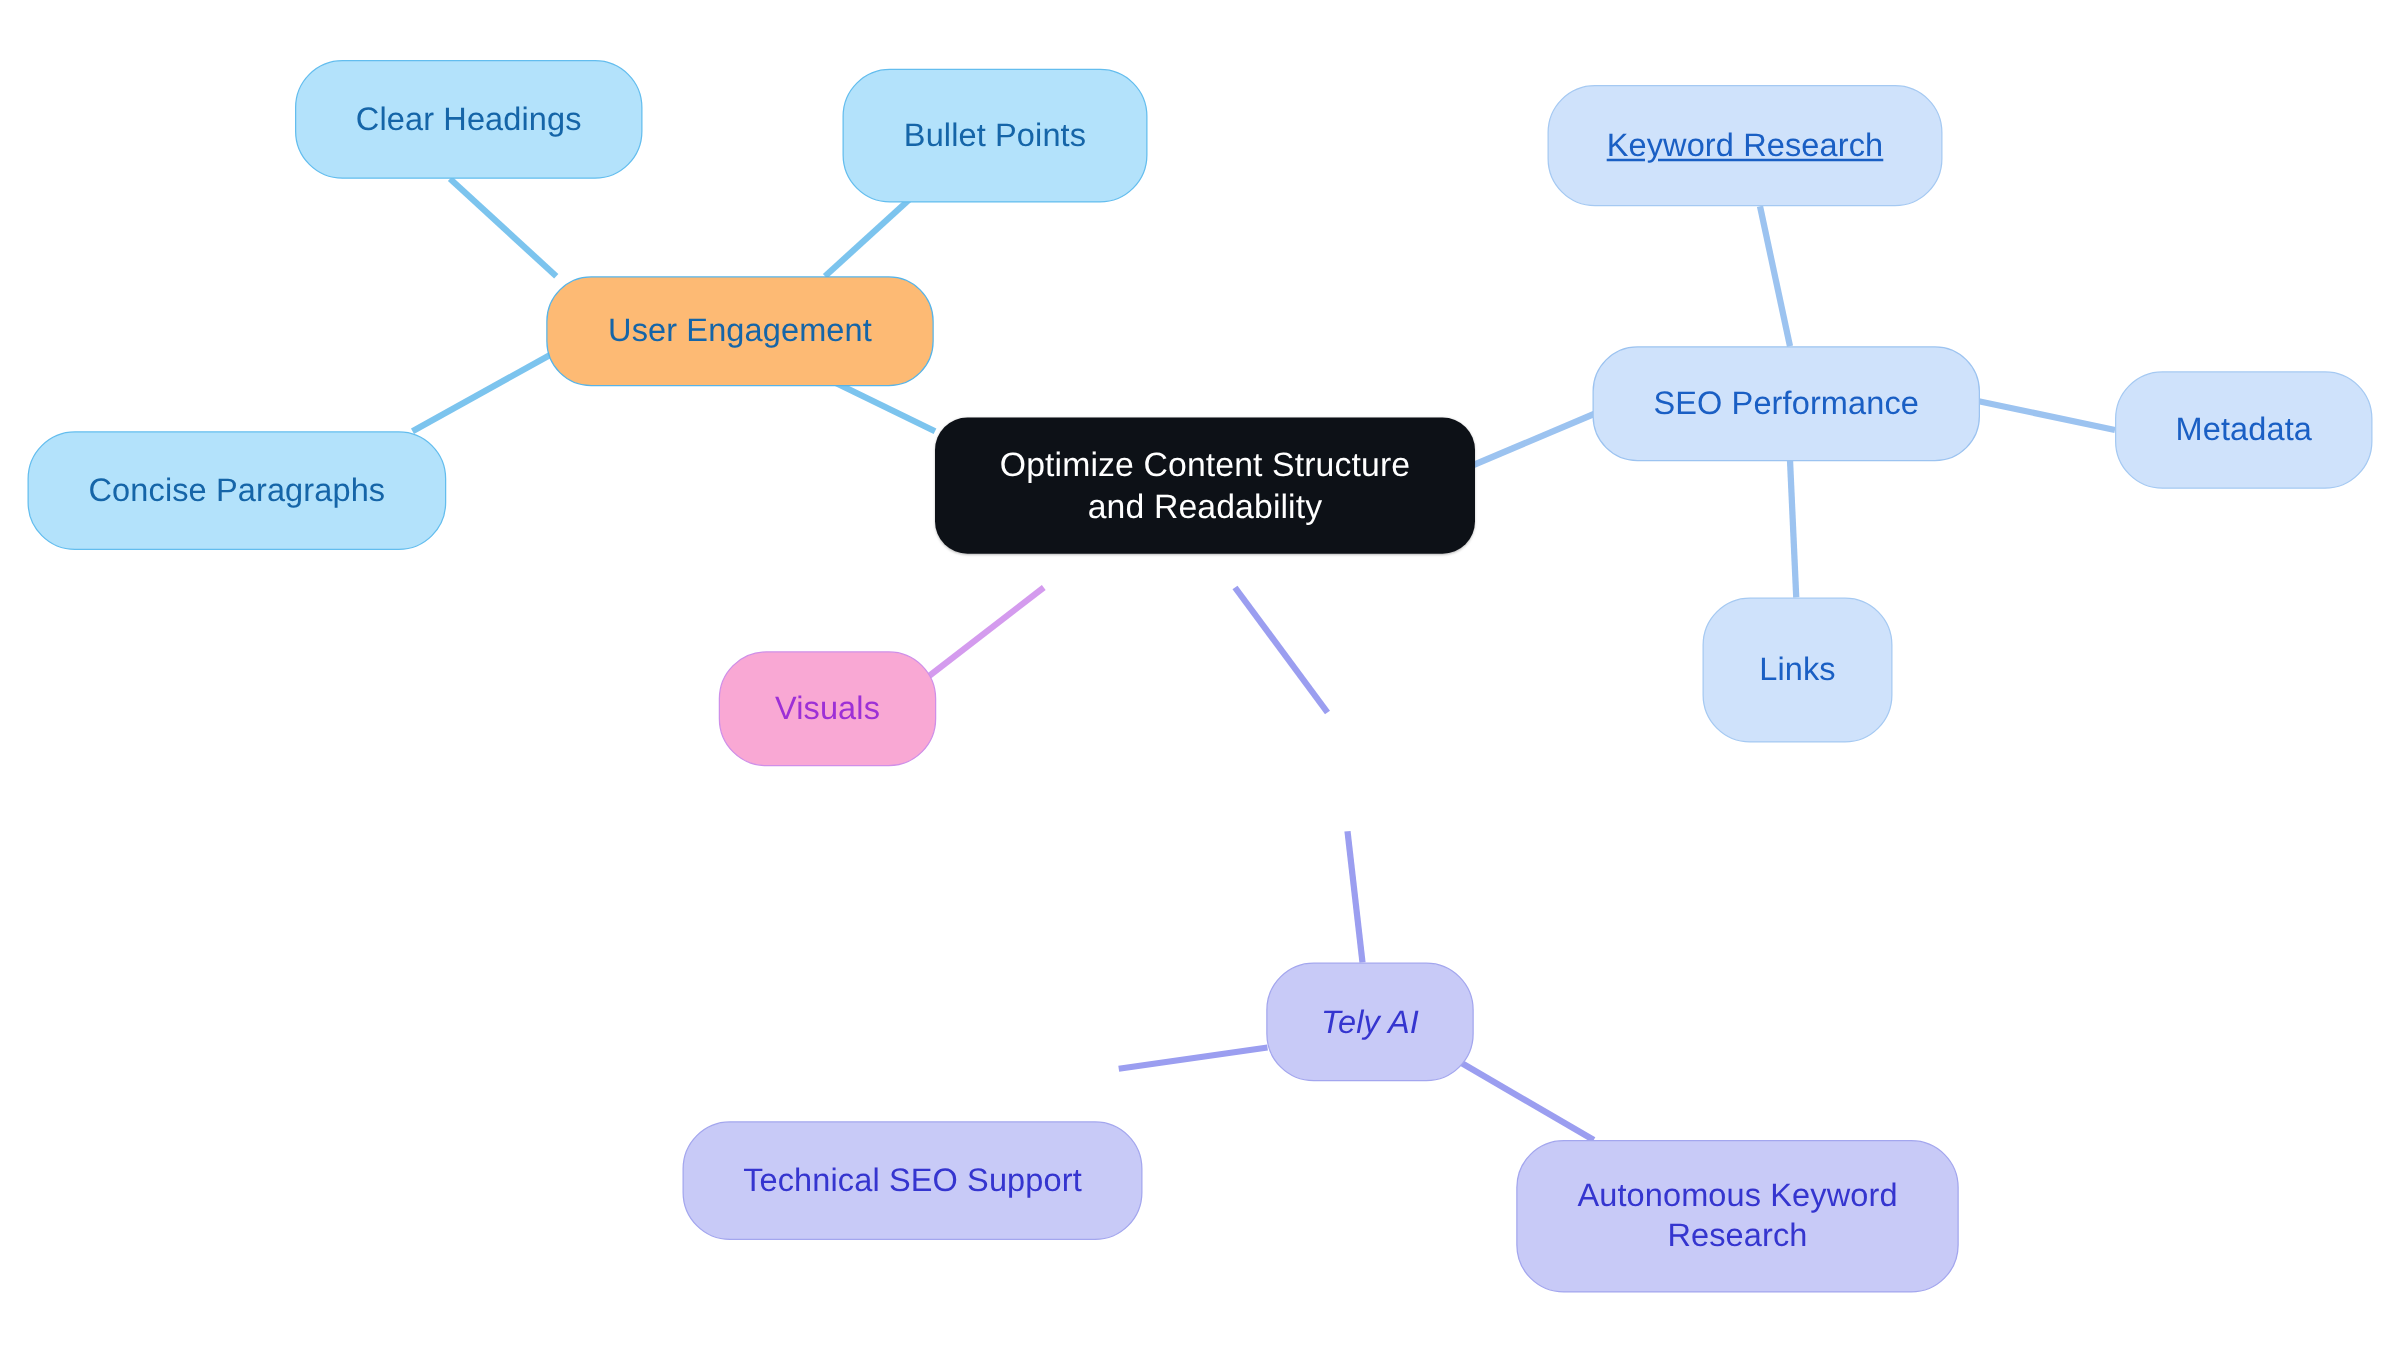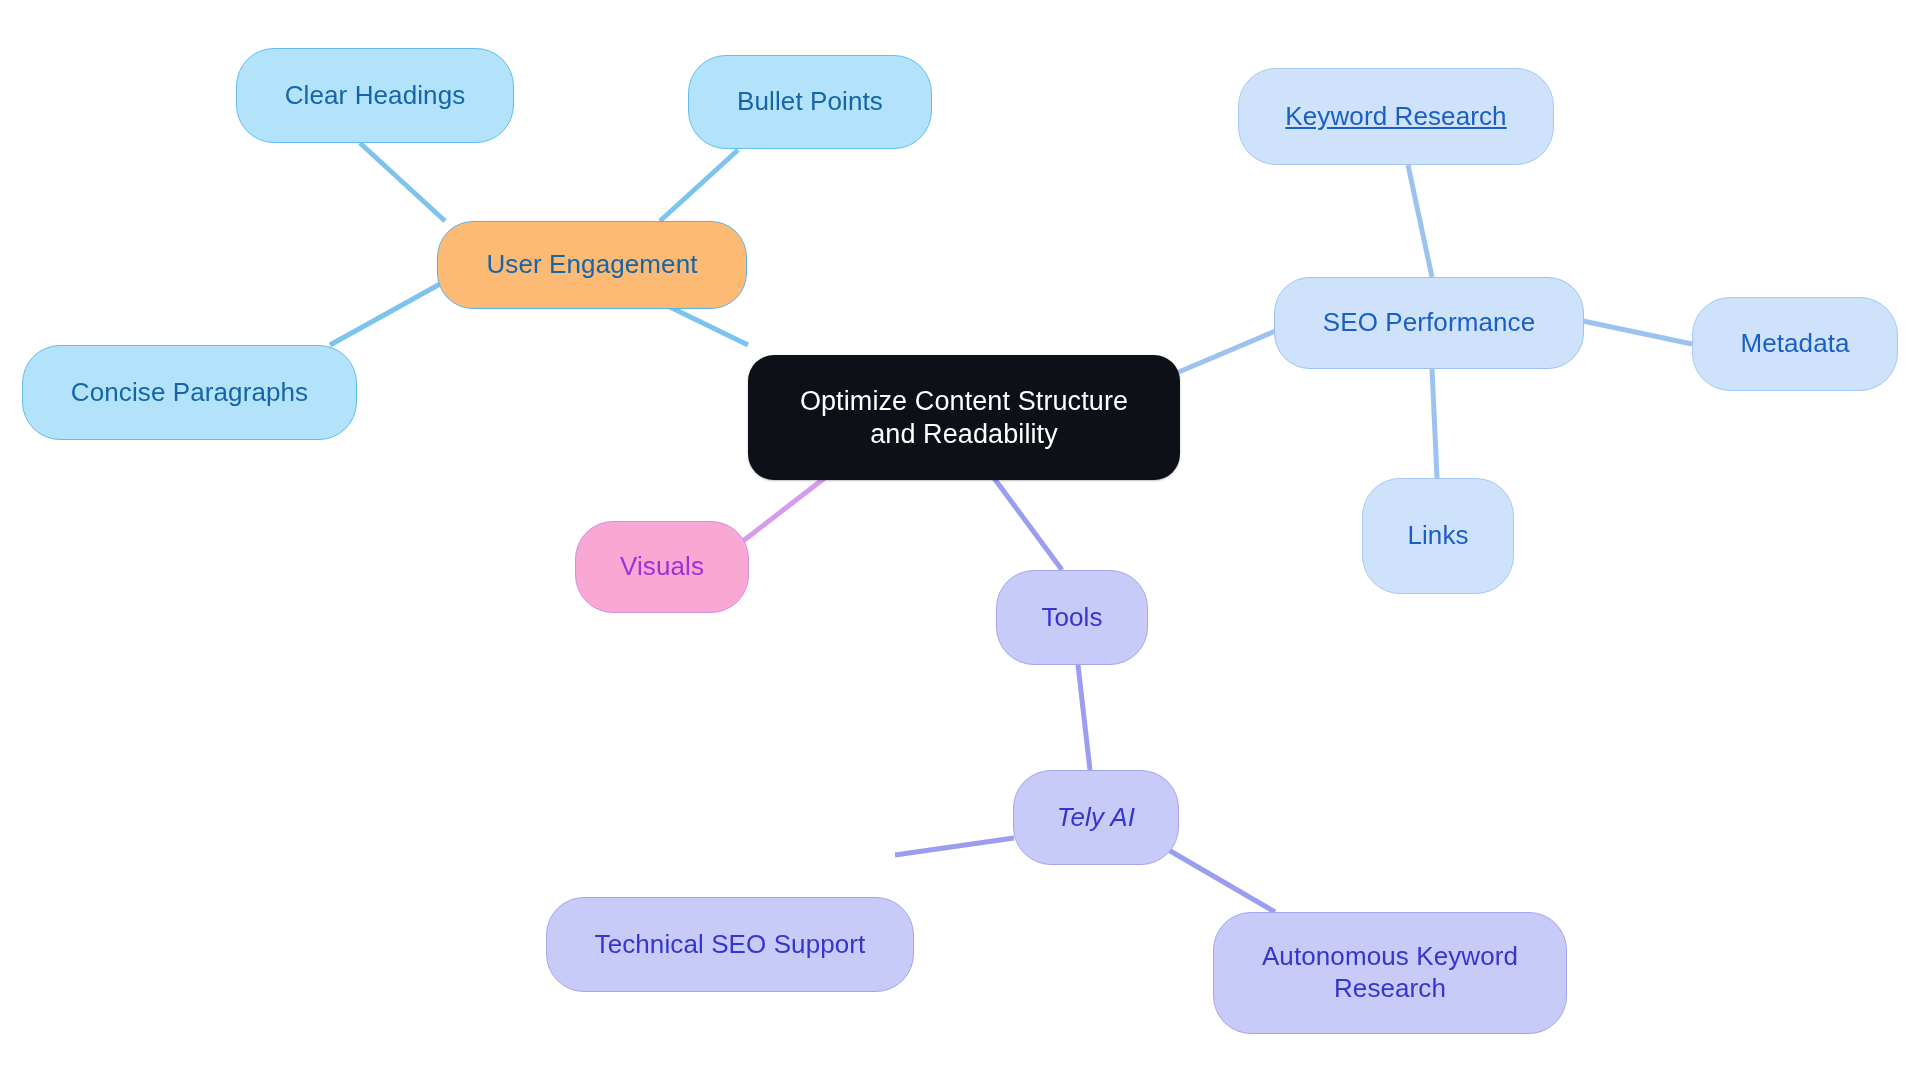--- a/index.html
+++ b/index.html
@@ -110,42 +110,41 @@
     <line x1="1432" y1="368" x2="1437" y2="478" stroke="#9cc3f0" stroke-width="5"></line>
 
     <line x1="835" y1="470" x2="743" y2="541" stroke="#d49bee" stroke-width="5"></line>
 
     <line x1="988" y1="470" x2="1062" y2="570" stroke="#9b9ef0" stroke-width="5"></line>
     <line x1="1078" y1="665" x2="1090" y2="770" stroke="#9b9ef0" stroke-width="5"></line>
     <line x1="1014" y1="838" x2="895" y2="855" stroke="#9b9ef0" stroke-width="5"></line>
     <line x1="1160" y1="845" x2="1275" y2="912" stroke="#9b9ef0" stroke-width="5"></line>
   </svg>
 
-  <div class="node root" style="left:748px; top:355px; width:432px; height:125px;">Optimize Content Structure
+  <div class="node root" style="left:748px; top:334px; width:432px; height:109px;">Optimize Content Structure
 and Readability</div>
 
   <div class="node cyan-branch" style="left:437px; top:221px; width:310px; height:88px;">User Engagement</div>
 
   <div class="node cyan-leaf" style="left:236px; top:48px; width:278px; height:95px;">Clear Headings</div>
 
-  <div class="node cyan-leaf" style="left:688px; top:55px; width:244px; height:94px;">Bullet Points</div>
+  <div class="node cyan-leaf" style="left:674px; top:55px; width:244px; height:107px;">Bullet Points</div>
 
   <div class="node cyan-leaf" style="left:22px; top:345px; width:335px; height:95px;">Concise Paragraphs</div>
 
   <div class="node steel-branch" style="left:1274px; top:277px; width:310px; height:92px;">SEO Performance</div>
 
   <div class="node steel-leaf" style="left:1238px; top:68px; width:316px; height:97px;text-decoration:underline;">Keyword Research</div>
 
   <div class="node steel-leaf" style="left:1692px; top:297px; width:206px; height:94px;">Metadata</div>
 
   <div class="node steel-leaf" style="left:1362px; top:478px; width:152px; height:116px;">Links</div>
 
   <div class="node violet" style="left:575px; top:521px; width:174px; height:92px;">Visuals</div>
 
-  <div class="node periwinkle" style="left:996px; top:570px; width:152px; height:95px;">Tools</div>
 
   <div class="node periwinkle" style="left:1013px; top:770px; width:166px; height:95px;font-style:italic;">Tely AI</div>
 
   <div class="node periwinkle" style="left:546px; top:897px; width:368px; height:95px;">Technical SEO Support</div>
 
   <div class="node periwinkle" style="left:1213px; top:912px; width:354px; height:122px;">Autonomous Keyword
 Research</div>
 
 </div>
 

